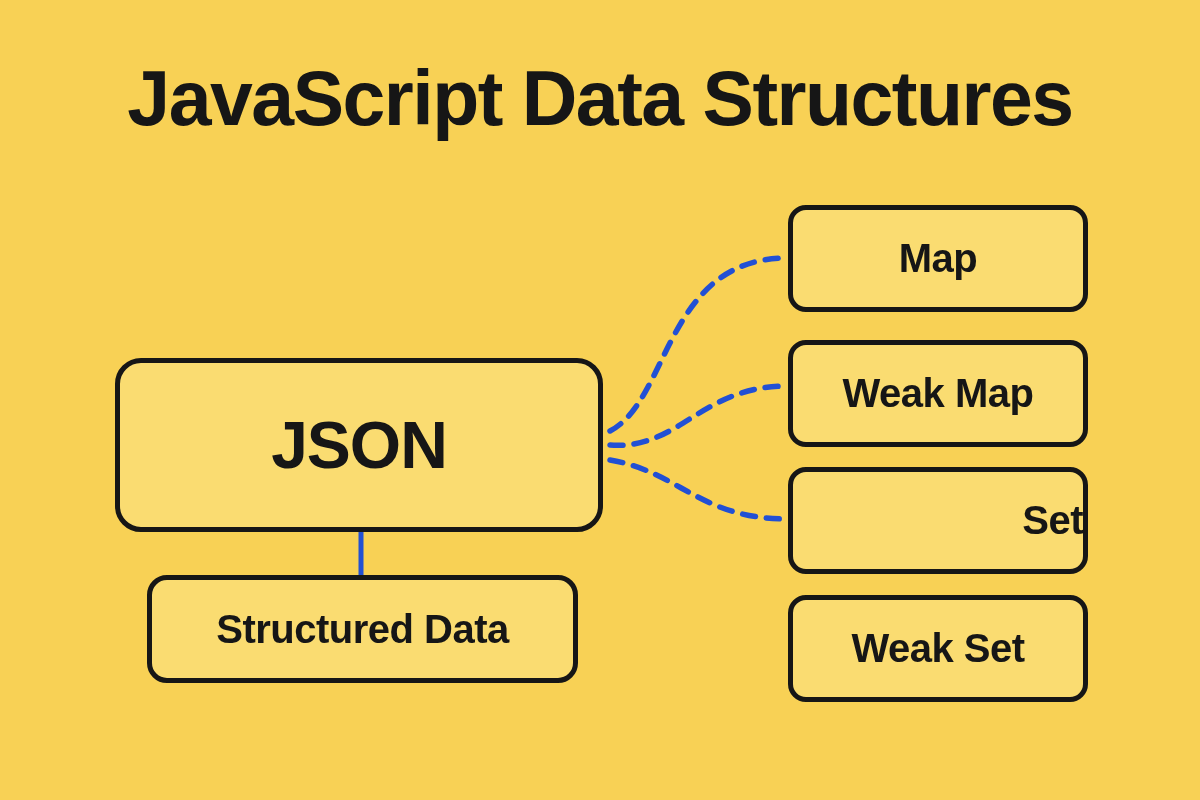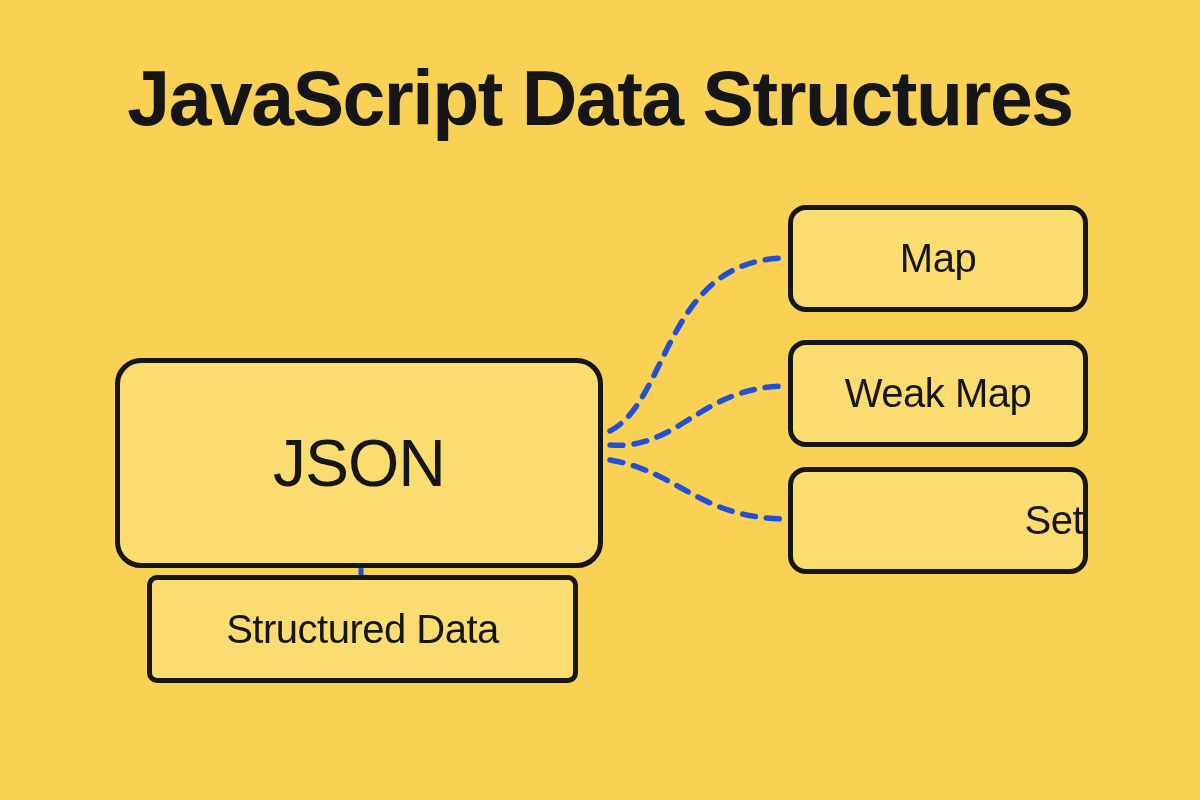--- a/index.html
+++ b/index.html
@@ -46,31 +46,31 @@
   .node{
     position:absolute;
     background:var(--node-fill);
     border:5px solid var(--outline);
     display:flex;
     align-items:center;
     justify-content:center;
     color:var(--outline);
   }
   .node span{
-    font-weight:400;
+    font-weight:700;
     white-space:nowrap;
   }
   .node-json{
-    left:115px;top:358px;width:488px;height:210px;
+    left:115px;top:358px;width:488px;height:174px;
     border-radius:26px;
   }
   .node-json span{font-size:66px;letter-spacing:-1px;}
   .node-structured{
     left:147px;top:575px;width:431px;height:108px;
-    border-radius:10px;
+    border-radius:20px;
   }
   .node-structured span{font-size:40px;letter-spacing:-0.5px;}
   .node-right{
     left:788px;width:300px;height:107px;
     border-radius:18px;
   }
   .node-right span{font-size:40px;letter-spacing:-0.5px;}
   .node-map{top:205px;}
   .node-weakmap{top:340px;justify-content:center;}
   .node-set{top:467px;justify-content:flex-end;}
@@ -103,14 +103,17 @@
   </div>
 
   <div class="node node-right node-weakmap">
     <span>Weak Map</span>
   </div>
 
   <div class="node node-right node-set">
     <span>Set</span>
   </div>
 
+  <div class="node node-right node-weakset">
+    <span>Weak Set</span>
+  </div>
 
 </div>
 
 </body></html>

